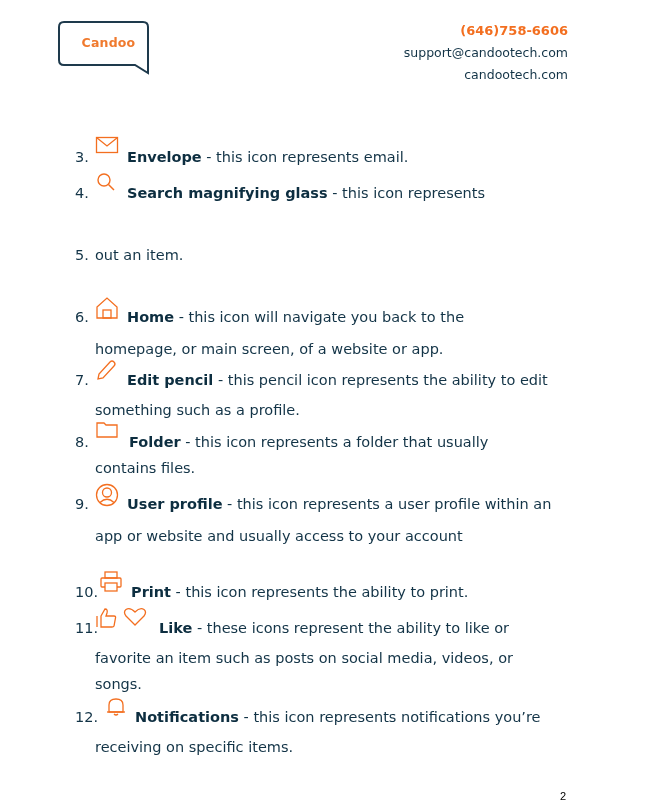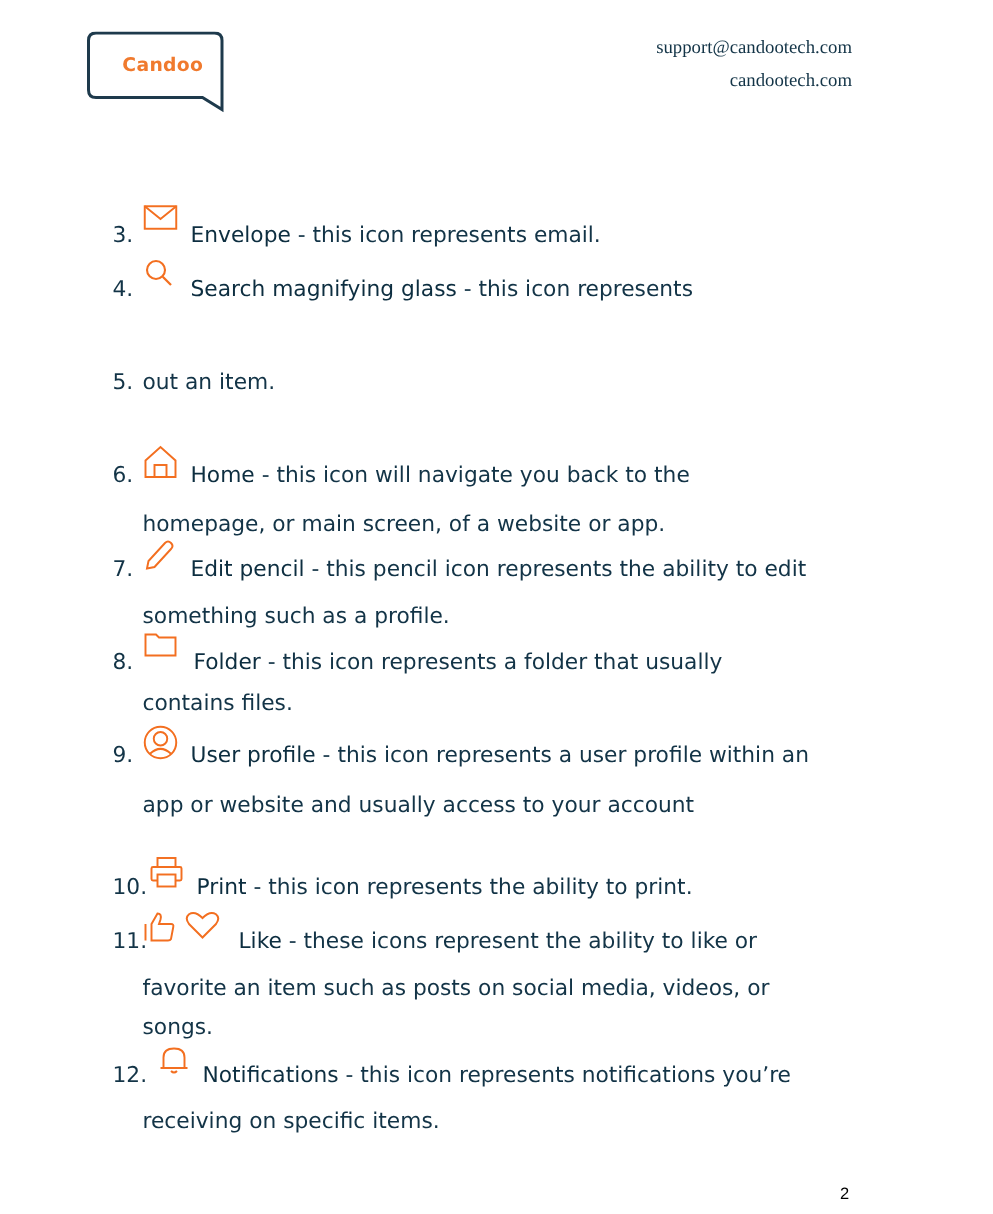--- a/index.html
+++ b/index.html
@@ -4,42 +4,43 @@
 <style>
   html, body { margin:0; padding:0; background:#ffffff; }
   body { width:662px; height:809px; position:relative; overflow:hidden;
          font-family:"DejaVu Sans", sans-serif; color:#133447; }
   .logo { position:absolute; left:58px; top:21px; width:92px; height:52px; }
   .logo svg { position:absolute; left:0; top:0; }
   .logo-text { position:absolute; left:0; top:14px; width:101px; text-align:center;
                font-weight:bold; font-size:12.5px; color:#f07a2e; letter-spacing:0.2px; }
   .contact { position:absolute; right:94px; top:20px; text-align:right; }
   .contact .phone { font-weight:bold; color:#f36f20; font-size:13px; line-height:22px; }
-  .contact .line { font-size:12.5px; line-height:22px; color:#133447;font-family:Liberation Serif, serif; }
+  .contact .line { font-size:12.5px; line-height:22px; color:#133447; }
   .list { position:absolute; left:75px; top:144px; width:500px; margin:0; padding:0; list-style:none; }
   .item { position:absolute; left:0; width:500px; font-size:14.5px; line-height:26px; }
   .num { position:absolute; left:0; top:0; width:24px; }
   .body-text { position:absolute; left:20px; top:0; width:480px; }
   .first { display:block; }
   .icon { display:inline-block; vertical-align:top; position:relative; top:-8px; margin-right:8px; }
-  .term { font-weight:normal; color:#0d2e40; }
+  .term { font-weight:bold; color:#0d2e40; }
   .cont { display:block; }
   .page-num { position:absolute; left:560px; top:790px; font-size:11px; color:#000; font-family:"Liberation Sans", sans-serif; }
 </style>
 </head>
 <body>
 
 <div class="logo">
   <svg width="94" height="54" viewBox="0 0 94 54">
     <path d="M6 1 H85 Q90 1 90 6 V52 L77 44 H6 Q1 44 1 39 V6 Q1 1 6 1 Z" fill="none" stroke="#1e3a4c" stroke-width="2"></path>
   </svg>
   <div class="logo-text">Candoo</div>
 </div>
 
 <div class="contact">
+  <div class="phone">(646)758-6606</div>
   <div class="line">support@candootech.com</div>
   <div class="line">candootech.com</div>
 </div>
 
 <div class="list">
 
   <div class="item" style="top:0px">
     <span class="num">3.</span>
     <div class="body-text">
       <span class="first">

